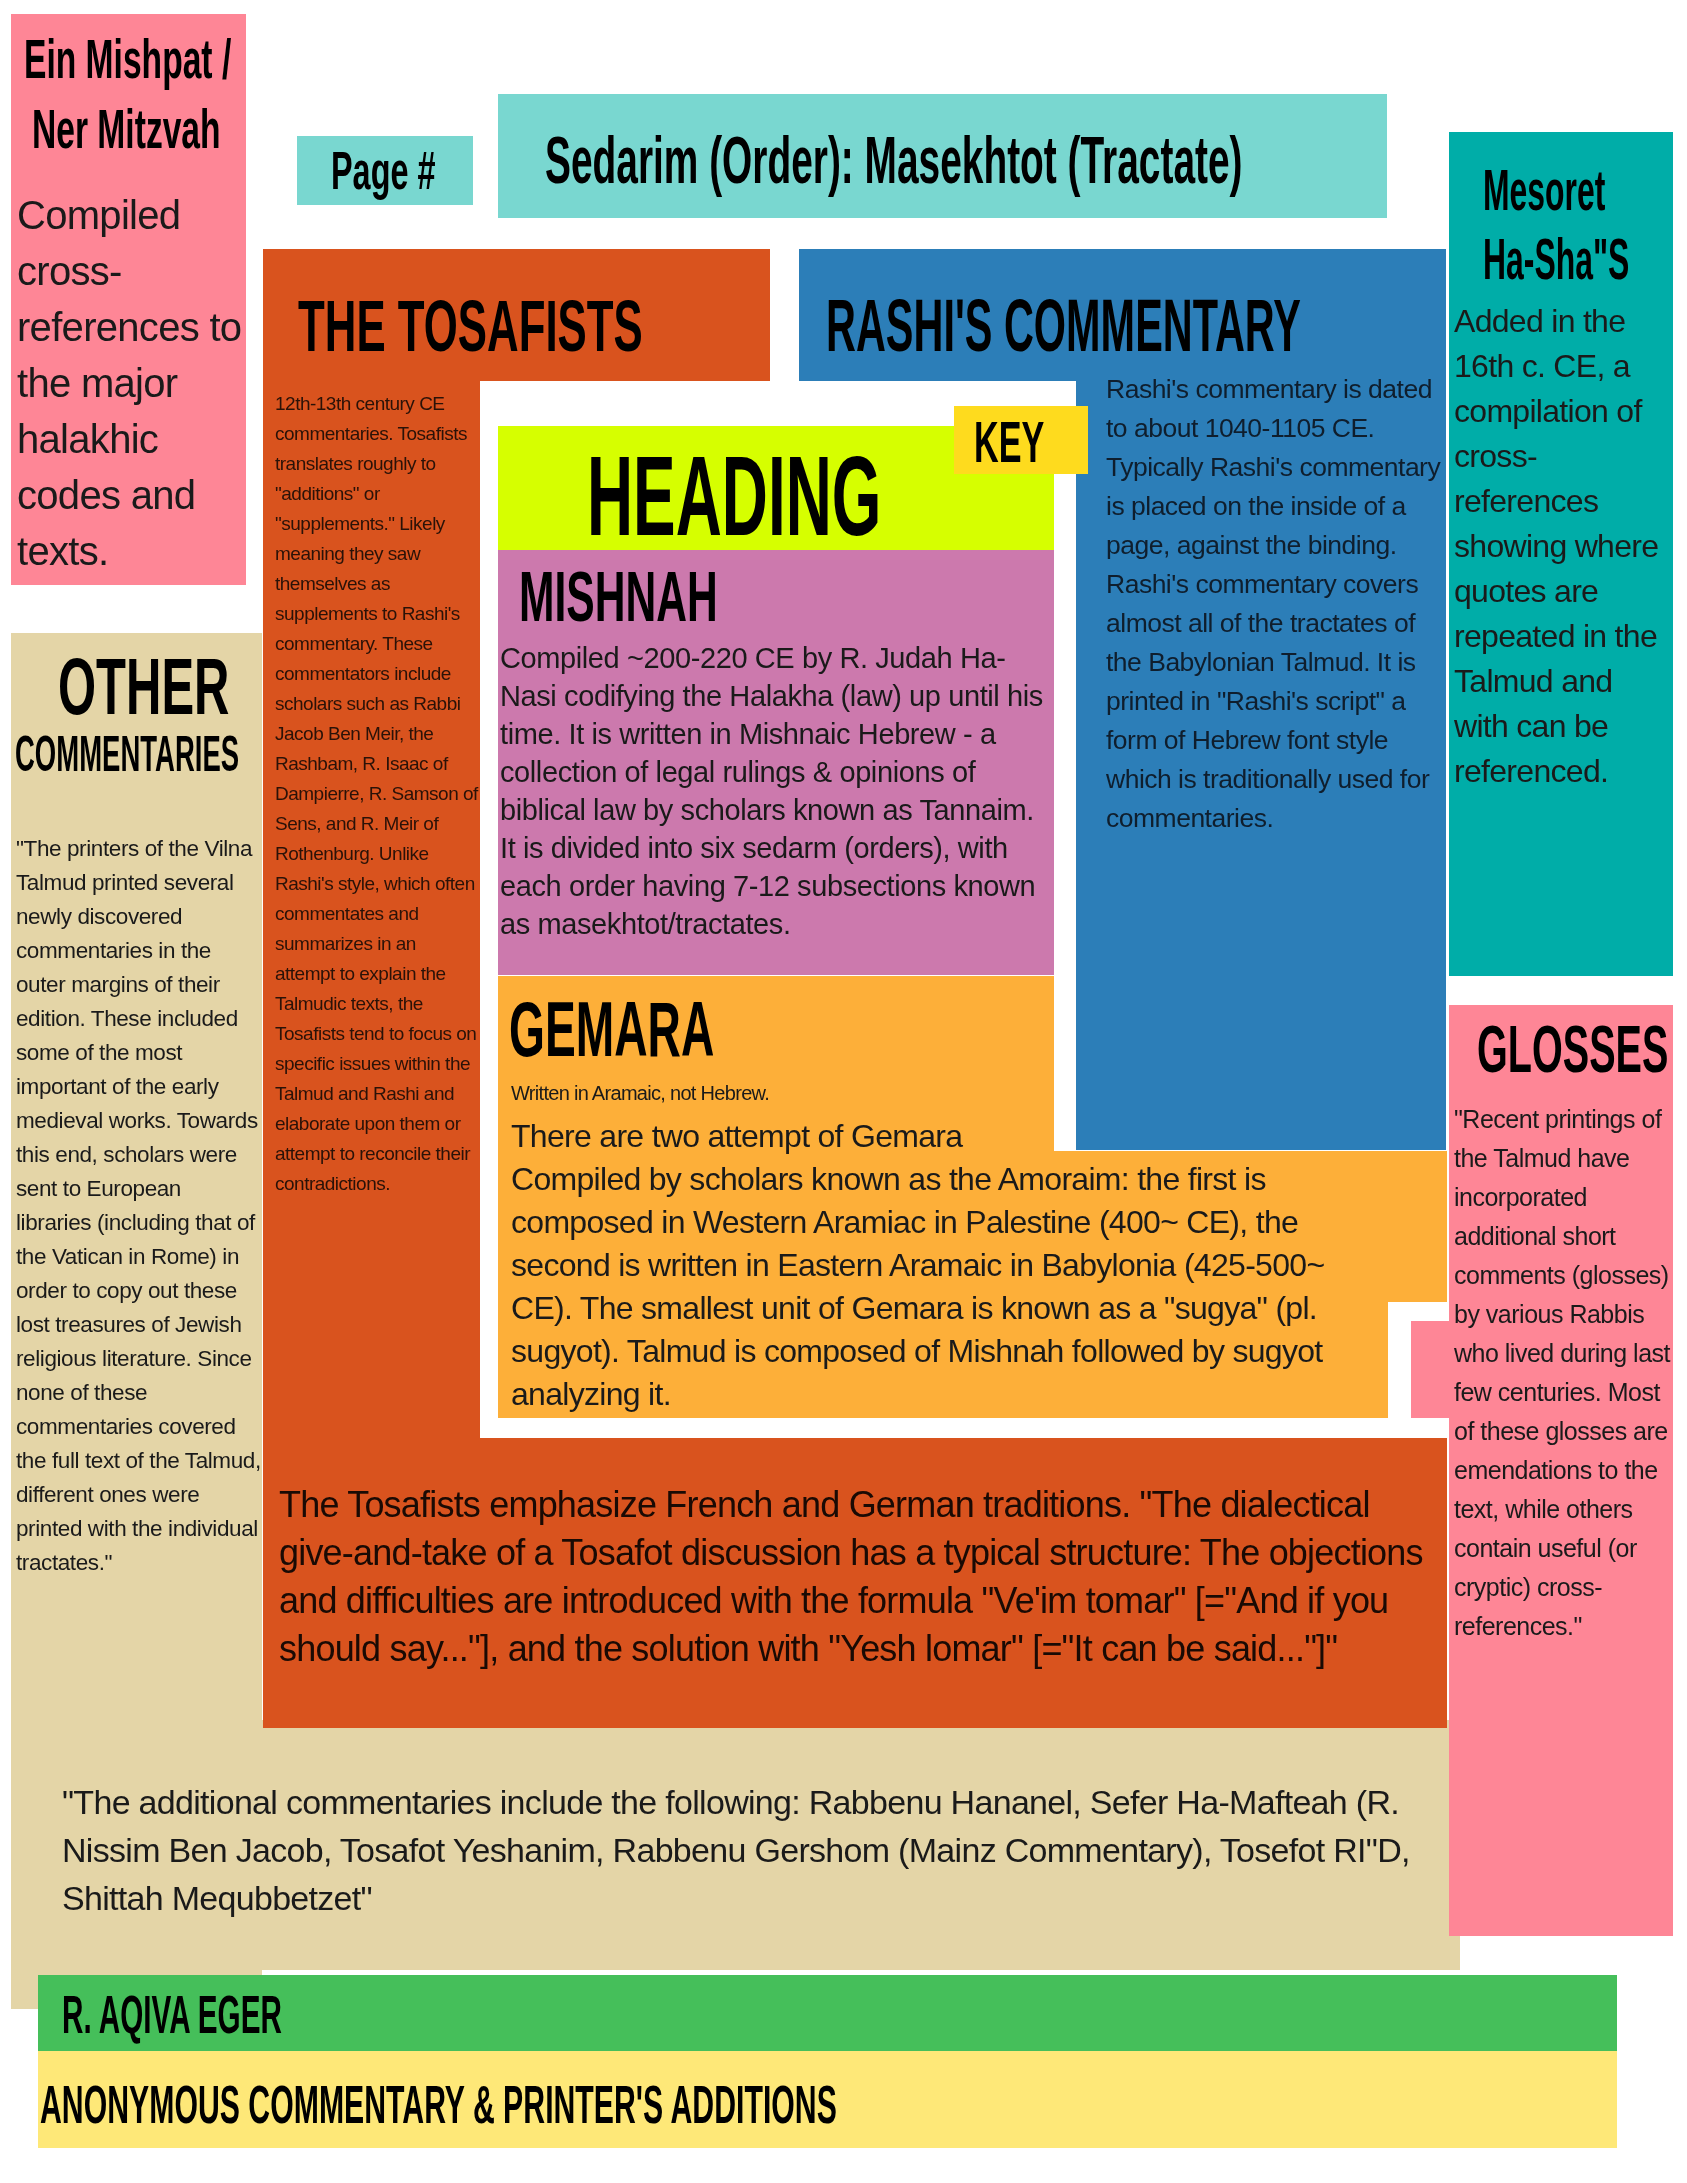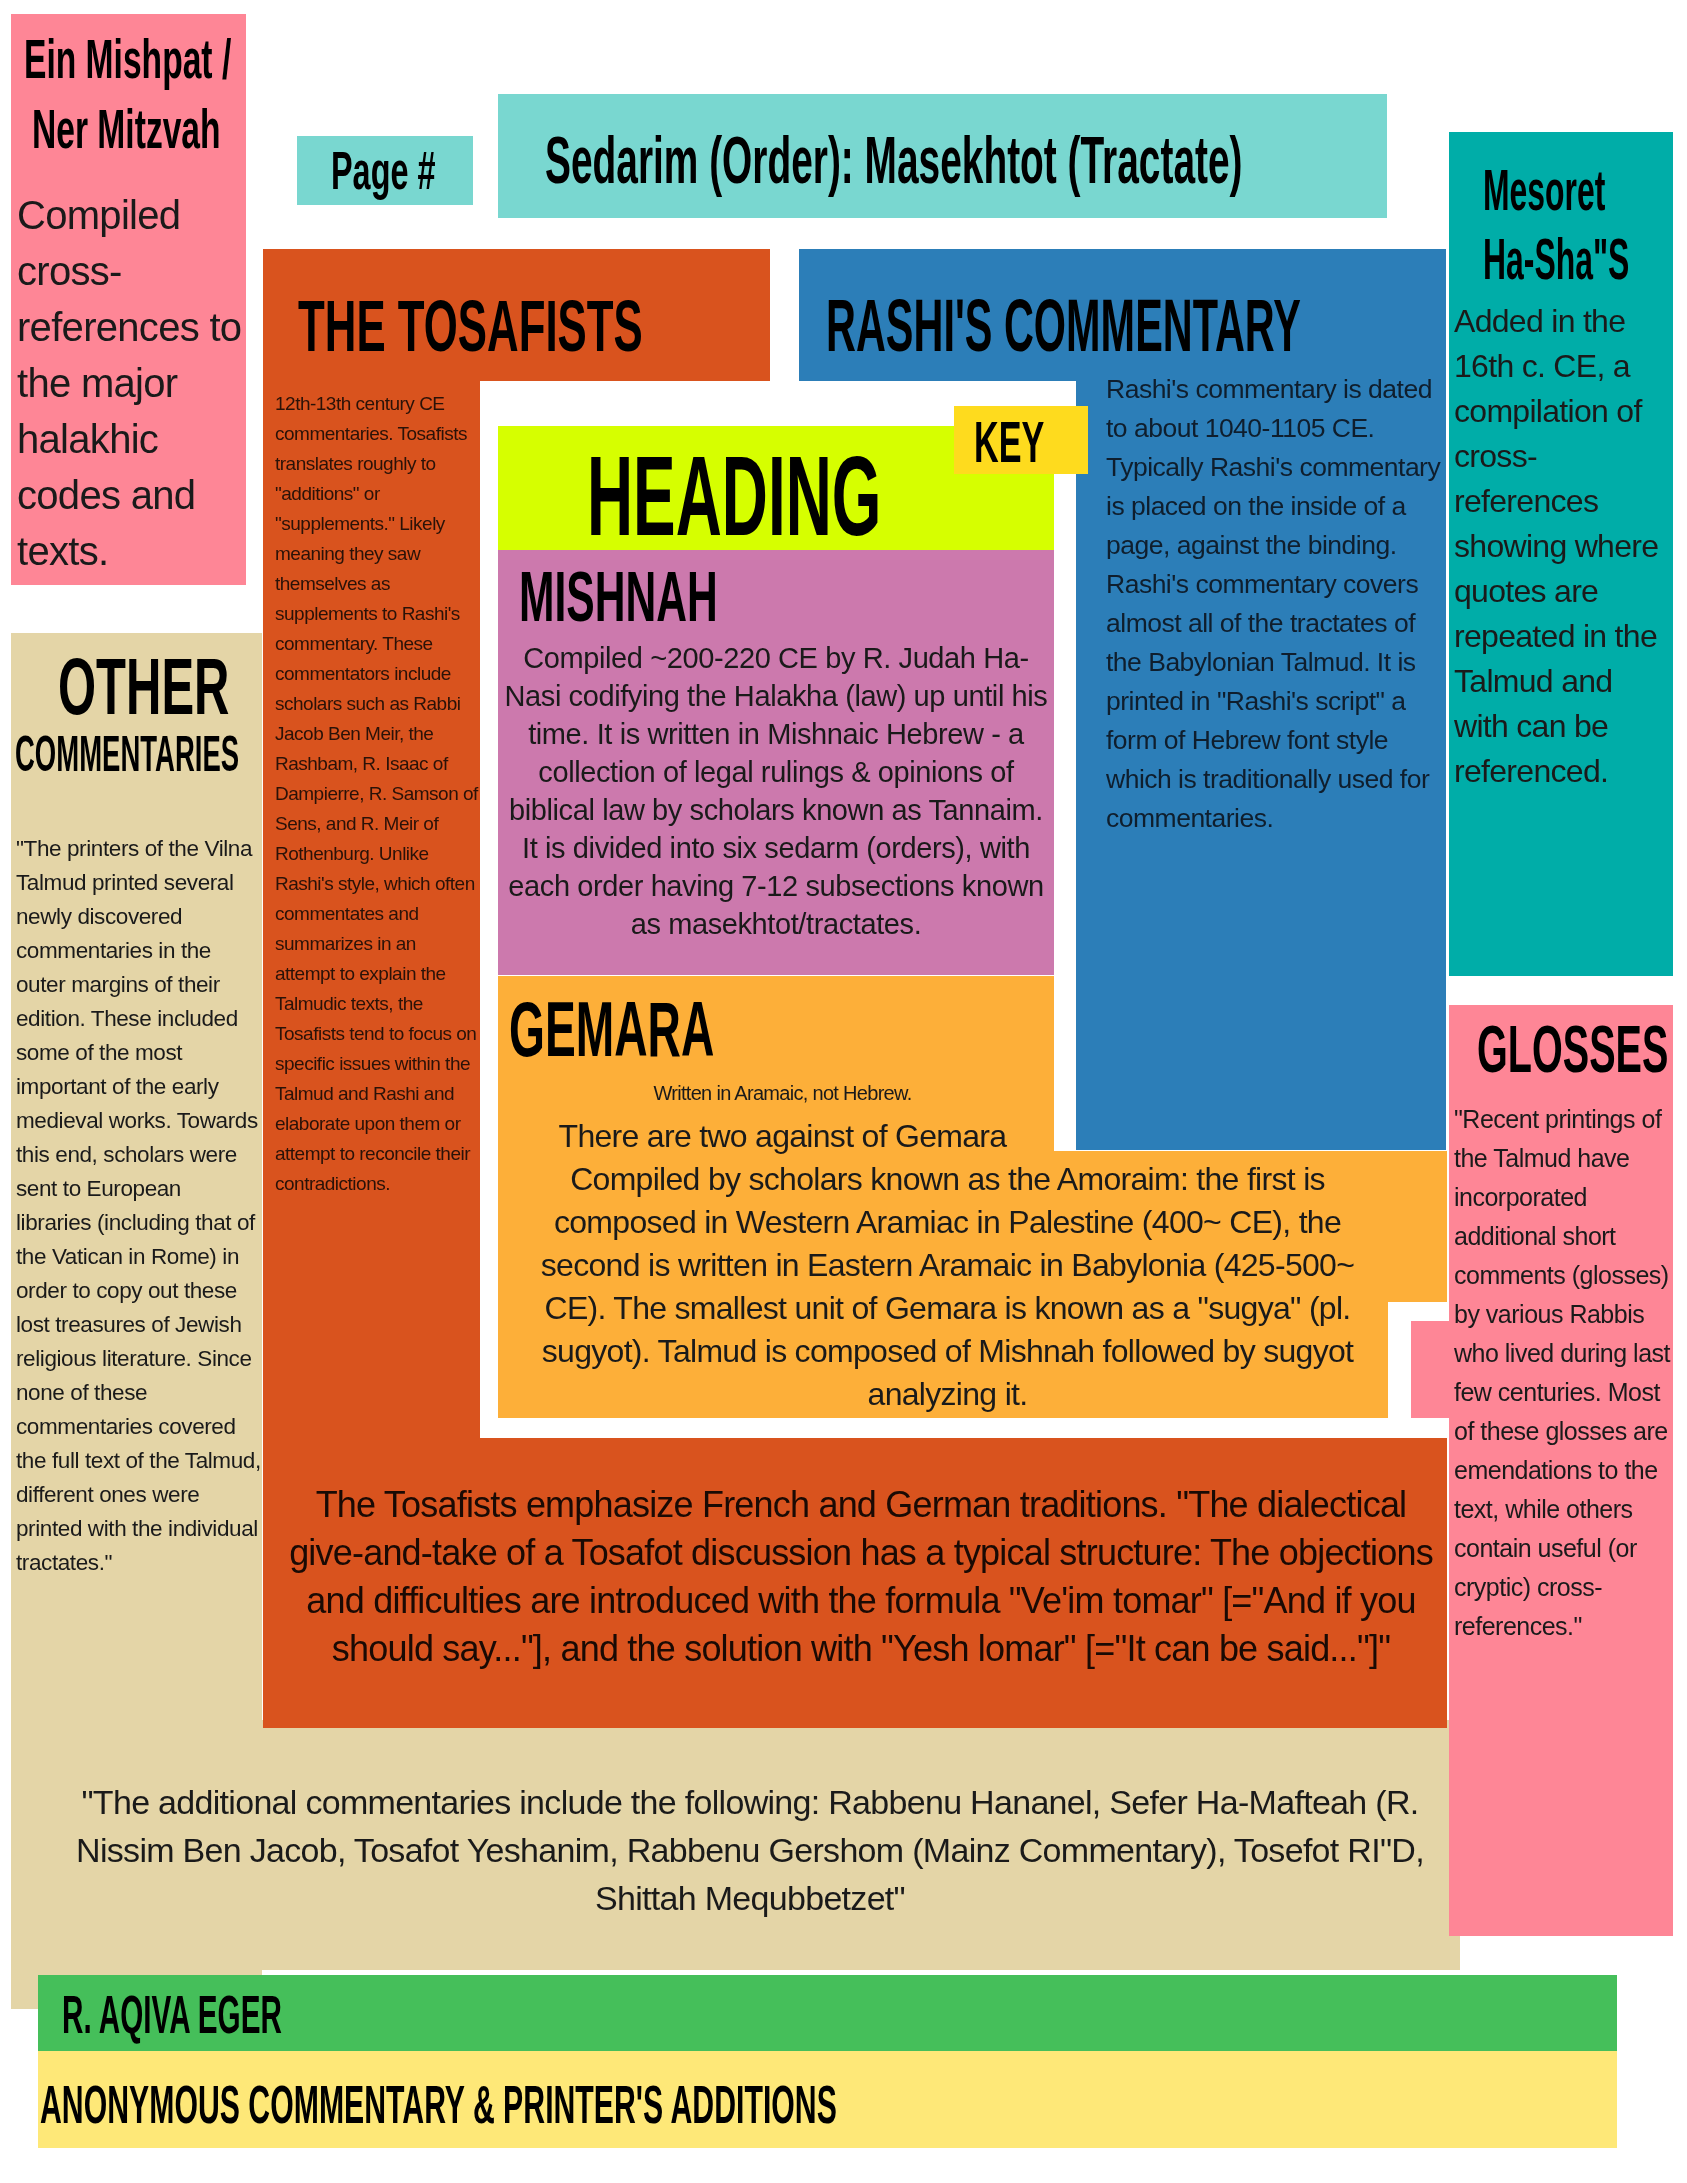--- a/index.html
+++ b/index.html
@@ -1,19 +1,19 @@
 <!DOCTYPE html>
 <html style="font-size:10.6px"><head>
 <meta charset="utf-8">
 <style>
   html, body { margin:0; padding:0; background:#ffffff; }
   body { width:1687px; height:2183px; position:relative; overflow:hidden; font-family:"Liberation Sans", sans-serif; color:#111; }
   .box { position:absolute; box-sizing:border-box; }
   .body-text { font-family:Liberation Sans, sans-serif; color:#1a1a1a; }
-  .narrow-body { font-family:"Liberation Sans", sans-serif; color:#1a1a1a;text-align:center; }
+  .narrow-body { font-family:"Liberation Sans", sans-serif; color:#1a1a1a; }
   .head { position:absolute; font-weight:bold; color:#000; white-space:nowrap; transform-origin:left top; font-family:"Liberation Sans", sans-serif; }
 </style>
 </head>
 <body>
 
 <div class="box" style="left:11.2px; top:633px; width:251px; height:1376px; background:#e4d5a7;"></div>
 <div class="box" style="left:11.2px; top:1720px; width:1449px; height:250px; background:#e4d5a7;"></div>
 
 <div class="head" style="left:58px; top:647px; font-size:79px; line-height:79px; transform:scaleX(0.62);">OTHER</div>
 <div class="head" style="left:14.6px; top:728px; font-size:50px; line-height:53px; transform:scaleX(0.55);">COMMENTARIES</div>
@@ -57,21 +57,21 @@
 
 <div class="box" style="left:498px; top:550px; width:556px; height:425px; background:#cc79ad;"></div>
 <div class="head" style="left:519px; top:560px; font-size:71px; line-height:74px; transform:scaleX(0.6);">MISHNAH</div>
 <div class="box narrow-body" style="left:500px; top:639px; width:552px; font-size:29px; line-height:38px; letter-spacing:-0.4px;">Compiled ~200-220 CE by R. Judah Ha-Nasi codifying the Halakha (law) up until his time. It is written in Mishnaic Hebrew - a collection of legal rulings &amp; opinions of biblical law by scholars known as Tannaim. It is divided into six sedarm (orders), with each order having 7-12 subsections known as masekhtot/tractates.</div>
 
 <div class="box" style="left:498px; top:976px; width:556px; height:176px; background:#fdaf39;"></div>
 <div class="box" style="left:498px; top:1151px; width:949px; height:151px; background:#fdaf39;"></div>
 <div class="box" style="left:498px; top:1300px; width:890px; height:118px; background:#fdaf39;"></div>
 <div class="head" style="left:509px; top:990px; font-size:77px; line-height:79px; transform:scaleX(0.6);">GEMARA</div>
 <div class="box narrow-body" style="left:511px; top:1072px; width:543px; font-size:20px; line-height:43px; letter-spacing:-0.7px;">Written in Aramaic, not Hebrew.</div>
-<div class="box narrow-body" style="left:511px; top:1115px; width:543px; font-size:32px; line-height:43px; letter-spacing:-0.7px;">There are two against of Gemara</div>
+<div class="box narrow-body" style="left:511px; top:1115px; width:543px; font-size:32px; line-height:43px; letter-spacing:-0.7px;">There are two attempt of Gemara</div>
 <div class="box narrow-body" style="left:511px; top:1158px; width:873px; font-size:32px; line-height:43px; letter-spacing:-0.7px;">Compiled by scholars known as the Amoraim: the first is composed in Western Aramiac in Palestine (400~ CE), the second is written in Eastern Aramaic in Babylonia (425-500~ CE).  The smallest unit of Gemara is known as a "sugya" (pl. sugyot). Talmud is composed of Mishnah followed by sugyot analyzing it.</div>
 
 <div class="box" style="left:1411px; top:1321px; width:40px; height:97px; background:#fe8696;"></div>
 <div class="box" style="left:1449px; top:1005px; width:224px; height:931px; background:#fe8696;"></div>
 <div class="head" style="left:1477px; top:1014px; font-size:66px; line-height:70px; transform:scaleX(0.6);">GLOSSES</div>
 <div class="box body-text" style="left:1454px; top:1100px; width:217px; font-size:25px; line-height:39px; letter-spacing:-0.5px;">"Recent printings of the Talmud have incorporated additional short comments (glosses) by various Rabbis who lived during last few centuries. Most of these glosses are emendations to the text, while others contain useful (or cryptic) cross-references."</div>
 
 <div class="box" style="left:38px; top:1975px; width:1579px; height:76px; background:#45bf5a;"></div>
 <div class="head" style="left:62px; top:1986px; font-size:53px; line-height:57px; transform:scaleX(0.56);">R. AQIVA EGER</div>
 

